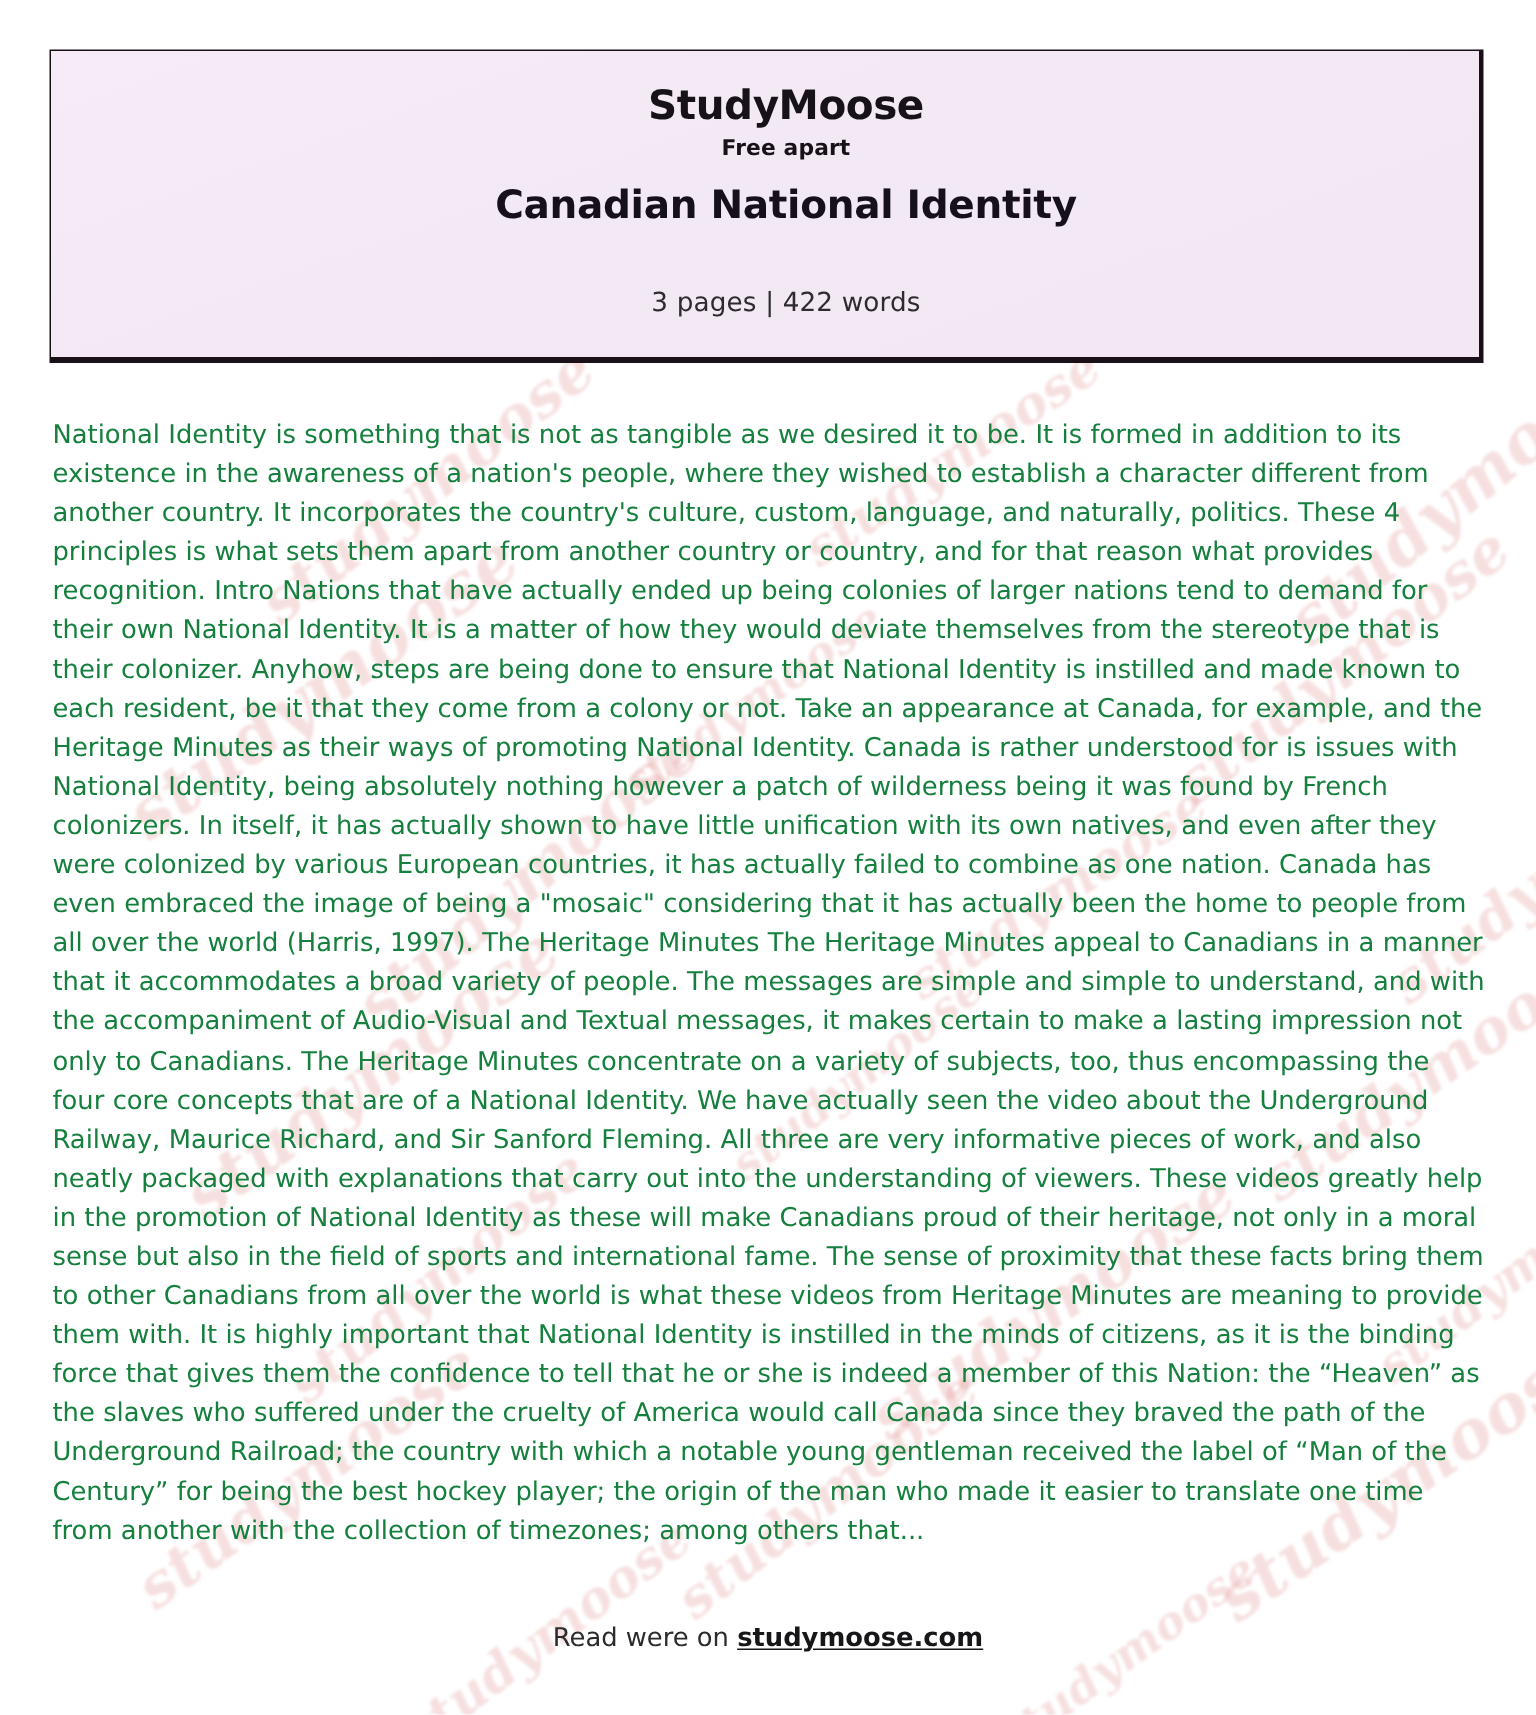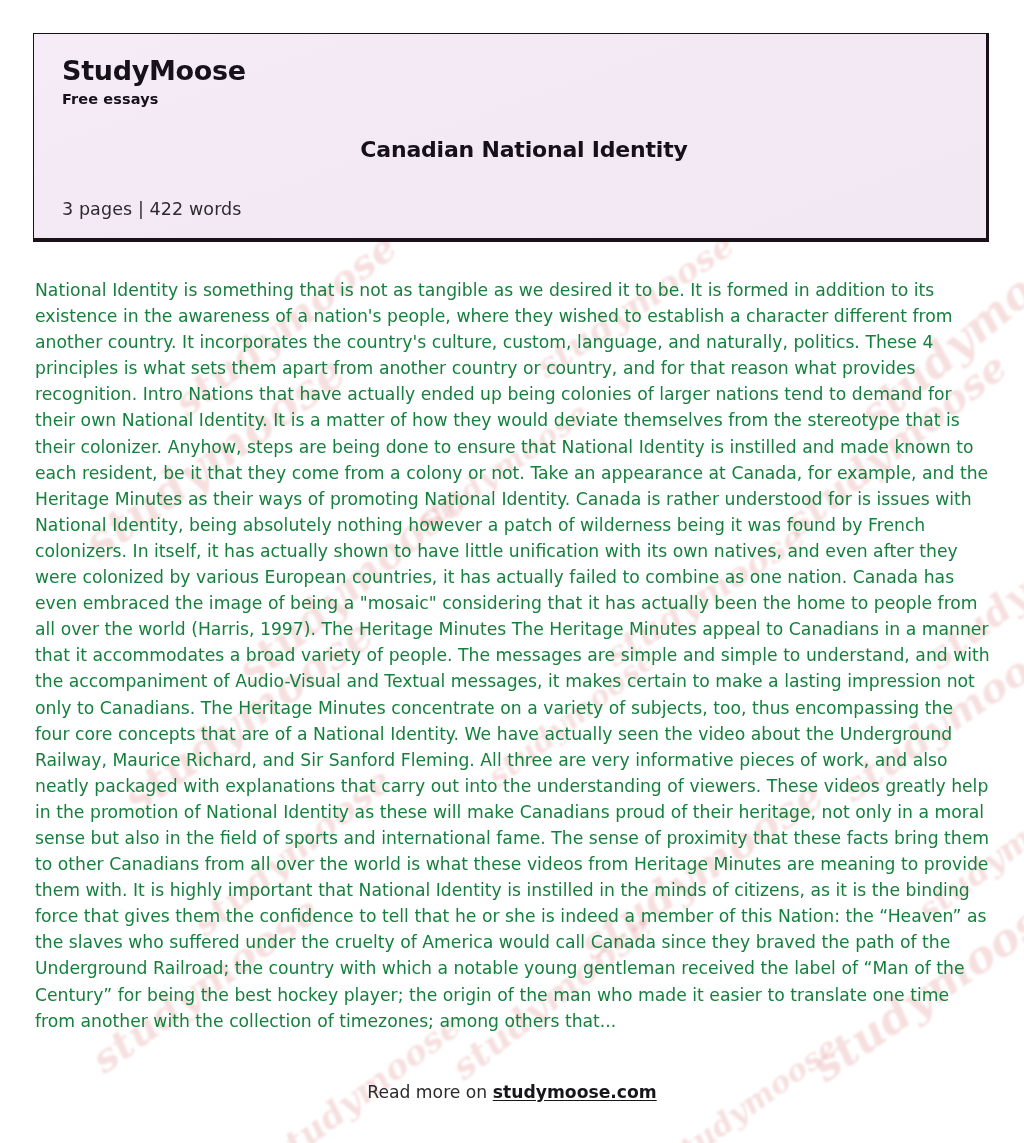--- a/index.html
+++ b/index.html
@@ -45,41 +45,42 @@
     width: 956px;
     height: 209px;
     box-sizing: border-box;
     background: linear-gradient(160deg, #f5ecf8 0%, #f3e9f5 45%, #f1e8f3 100%);
     border: 1px solid #1a1018;
     border-right-width: 3px;
     border-bottom-width: 4px;
     z-index: 2;
     display: flex;
     flex-direction: column;
+    align-items: center;
     justify-content: flex-start;
     padding-left: 28px;
   }
   #brand-name {
     margin-top: 22px;
     font-size: 27px;
     font-weight: 800;
     color: #17121a;
     letter-spacing: -0.3px;
     line-height: 1.1;
   }
   #brand-tagline {
     margin-top: 5px;
     font-size: 14.5px;
     font-weight: 700;
     color: #17121a;
     letter-spacing: 0.1px;
   }
   #essay-title {
-    margin-top: 30px;
-    font-size: 22px;
+    margin-top: 16px;
+    font-size: 26px;
     font-weight: 800;
     color: #15101a;
     letter-spacing: -0.2px;
     text-align: center;
     line-height: 1.15;
   }
   #essay-meta {
     margin-top: 22px;
     font-size: 17.5px;
     font-weight: 400;
@@ -141,22 +142,22 @@
     <div class="wm" style="left: 900px; top: 830px; font-size: 32px; transform: rotate(-37deg);">studymoose</div>
     <div class="wm" style="left: 70px; top: 960px; font-size: 40px; transform: rotate(-36deg);">studymoose</div>
     <div class="wm" style="left: 430px; top: 975px; font-size: 36px; transform: rotate(-38deg);">studymoose</div>
     <div class="wm" style="left: 790px; top: 960px; font-size: 44px; transform: rotate(-35deg);">studymoose</div>
     <div class="wm" style="left: 250px; top: 1070px; font-size: 34px; transform: rotate(-37deg);">studymoose</div>
     <div class="wm" style="left: 650px; top: 1085px; font-size: 30px; transform: rotate(-36deg);">studymoose</div>
   </div>
 
 <div id="essay-header-card">
   <div id="brand-name">StudyMoose</div>
-  <div id="brand-tagline">Free essays</div>
+  <div id="brand-tagline">Free apart</div>
   <h1 id="essay-title">Canadian National Identity</h1>
   <div id="essay-meta">3 pages | 422 words</div>
 </div>
 
 <div id="essay-body">National Identity is something that is not as tangible as we desired it to be. It is formed in addition to its existence in the awareness of a nation's people, where they wished to establish a character different from another country. It incorporates the country's culture, custom, language, and naturally, politics. These 4 principles is what sets them apart from another country or country, and for that reason what provides recognition. Intro Nations that have actually ended up being colonies of larger nations tend to demand for their own National Identity. It is a matter of how they would deviate themselves from the stereotype that is their colonizer. Anyhow, steps are being done to ensure that National Identity is instilled and made known to each resident, be it that they come from a colony or not. Take an appearance at Canada, for example, and the Heritage Minutes as their ways of promoting National Identity. Canada is rather understood for is issues with National Identity, being absolutely nothing however a patch of wilderness being it was found by French colonizers. In itself, it has actually shown to have little unification with its own natives, and even after they were colonized by various European countries, it has actually failed to combine as one nation. Canada has even embraced the image of being a "mosaic" considering that it has actually been the home to people from all over the world (Harris, 1997). The Heritage Minutes The Heritage Minutes appeal to Canadians in a manner that it accommodates a broad variety of people. The messages are simple and simple to understand, and with the accompaniment of Audio-Visual and Textual messages, it makes certain to make a lasting impression not only to Canadians. The Heritage Minutes concentrate on a variety of subjects, too, thus encompassing the four core concepts that are of a National Identity. We have actually seen the video about the Underground Railway, Maurice Richard, and Sir Sanford Fleming. All three are very informative pieces of work, and also neatly packaged with explanations that carry out into the understanding of viewers. These videos greatly help in the promotion of National Identity as these will make Canadians proud of their heritage, not only in a moral sense but also in the field of sports and international fame. The sense of proximity that these facts bring them to other Canadians from all over the world is what these videos from Heritage Minutes are meaning to provide them with. It is highly important that National Identity is instilled in the minds of citizens, as it is the binding force that gives them the confidence to tell that he or she is indeed a member of this Nation: the “Heaven” as the slaves who suffered under the cruelty of America would call Canada since they braved the path of the Underground Railroad; the country with which a notable young gentleman received the label of “Man of the Century” for being the best hockey player; the origin of the man who made it easier to translate one time from another with the collection of timezones; among others that...</div>
 
 <div id="essay-footer">
-  <span>Read more on </span><a id="read-more-link" href="#">studymoose.com</a>
+  <span>Read were on </span><a id="read-more-link" href="#">studymoose.com</a>
 </div>
 
 </body></html>

